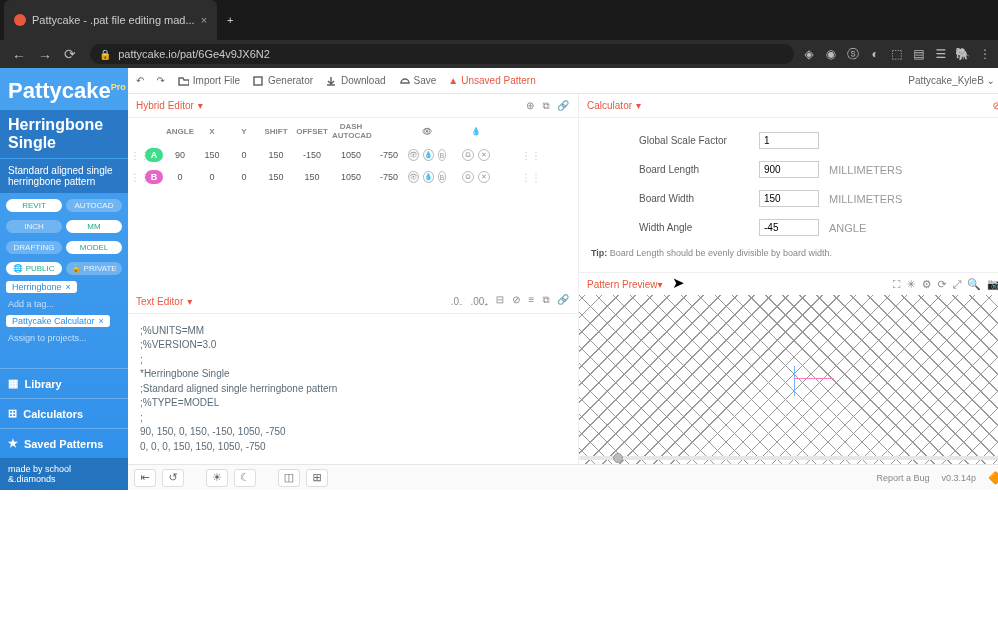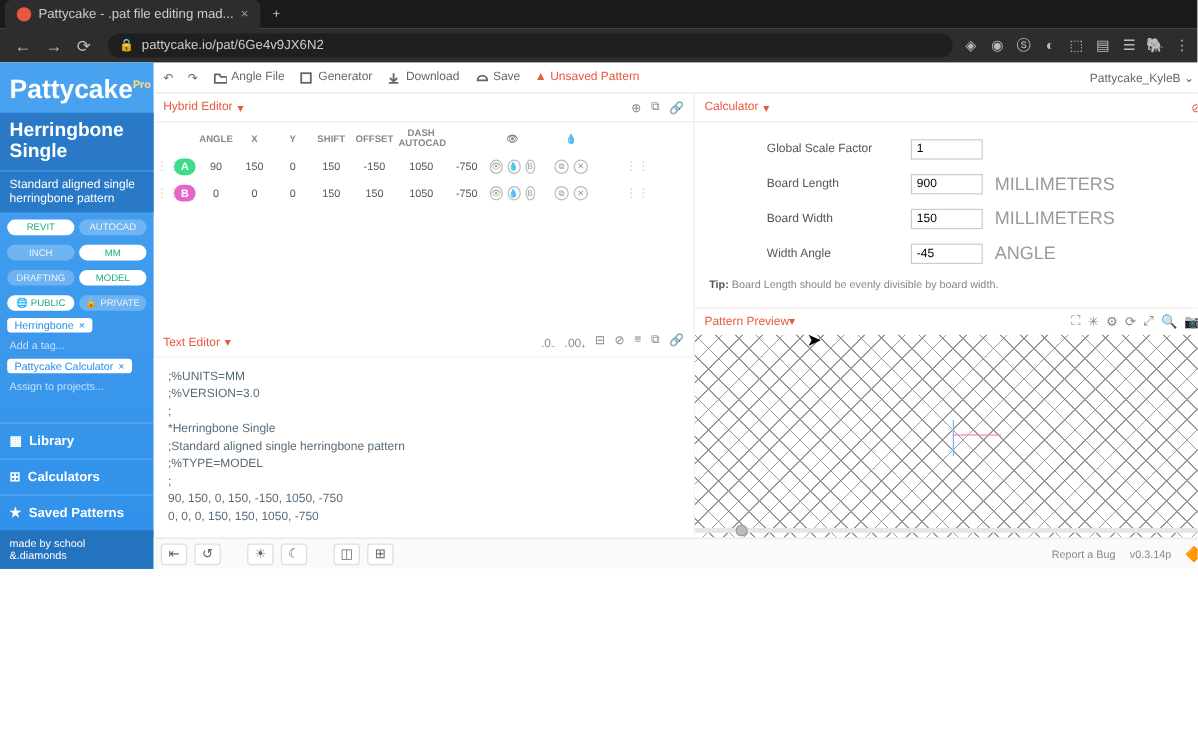--- a/index.html
+++ b/index.html
@@ -1,19 +1,19 @@
 <!DOCTYPE html>
 <html><head>
 <meta charset="utf-8">
 <style>
 * { box-sizing: border-box; margin: 0; padding: 0; font-family: -apple-system, BlinkMacSystemFont, "Segoe UI", Arial, sans-serif; }
 body { background: #fff; font-size: 11px; color: #555; width: 998px; height: 624px; overflow: hidden; }
 
 
-.chrome-tabs { background: #1a1a1a; height: 24px; display: flex; align-items: stretch; padding-left: 4px;}
+.chrome-tabs { background: #1a1a1a; height: 40px; display: flex; align-items: stretch; padding-left: 4px;}
 .chrome-tab { background: #2d2d2d; color: #ccc; padding: 4px 10px; display: flex; align-items: center; gap:6px; border-radius: 6px 6px 0 0; font-size: 11px; max-width: 220px;}
 .chrome-tab .favicon { width:12px; height:12px; background:#e9573f; border-radius:50%;}
 .chrome-tab .close { opacity:.7;}
 .newtab { color:#ccc; padding:4px 10px; display:flex; align-items:center;}
 .chrome-urlbar { background:#2d2d2d; height:28px; display:flex; align-items:center; padding:0 6px; gap:8px;}
 .nav-icons { display:flex; gap:12px; color:#bbb; font-size:14px; padding:0 6px;}
 .url-field { flex:1; background:#1f1f1f; border-radius:14px; height:20px; display:flex; align-items:center; padding:0 10px; color:#ccc; font-size:11px; gap:6px;}
 .lock { font-size:10px;}
 .ext-icons { display:flex; gap:8px; align-items:center; color:#bbb; font-size:12px;}
 .ext-icons span { width:14px; height:14px; display:flex; align-items:center; justify-content:center;}
@@ -68,21 +68,21 @@
 .code{ font-family: monospace; font-size:10px; padding:10px 12px; color:#5a6b78; line-height:1.45; background:#fff;}
 .te-toolbar{ margin-left:auto; display:flex; gap:8px; color:#888;}
 .te-toolbar span{cursor:pointer;}
 
 
 .rightcol{ display:flex; flex-direction:column;}
 .calc{ padding:8px 12px; font-size:10px;}
 .calc-row{ display:flex; align-items:center; padding:6px 0; gap:10px;}
 .calc-label{ width:110px;margin-left:48px;}
 .calc-input{ width:60px; border:1px solid #ccc; padding:2px 4px; font-size:10px;}
-.calc-unit{ color:#999; font-size:15px;}
+.calc-unit{ color:#999; font-size:11px;}
 .tip{ font-size:9px; color:#888; padding:6px 0;}
 .tip b{ color:#555;}
 
 
 .preview{ flex:1; border-top:1px solid #eee; display:flex; flex-direction:column;}
 .pv-hd{ height:22px; display:flex; align-items:center; padding:0 8px; color:#e9573f; font-size:10px;}
 .pv-tools{ margin-left:auto; display:flex; gap:6px; color:#888; font-size:11px;}
 .pv-tools span{cursor:pointer;}
 .canvas{ flex:1; position:relative; overflow:hidden; background:
  repeating-linear-gradient(45deg, transparent 0 11px, #9a9a9a 11px 12px),
@@ -192,21 +192,21 @@
 
   <div class="main">
 
     <div class="topbar">
       <span class="grp">↶</span>
       <span class="grp">↷</span>
       <span class="grp">
           <svg class="ico">
             <path d="M2 3h4l1 2h5v5H2z"></path>
           </svg>
-          <span>Angle File</span>
+          <span>Import File</span>
         </span>
       <span class="grp">
           <svg class="ico">
             <rect x="2" y="2" width="8" height="8"></rect>
           </svg>
           <span>Generator</span>
         </span>
       <span class="grp">
           <svg class="ico">
             <path d="M6 2v6M3 6l3 3 3-3M2 10h8"></path>

